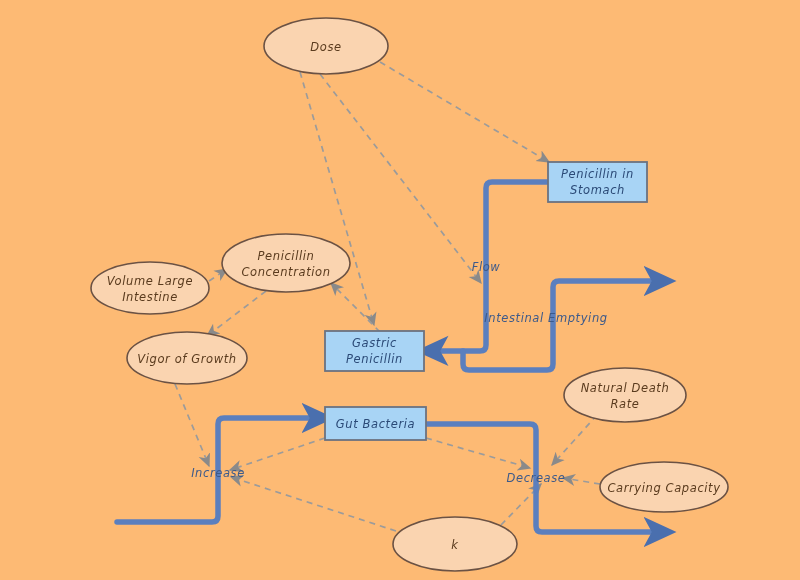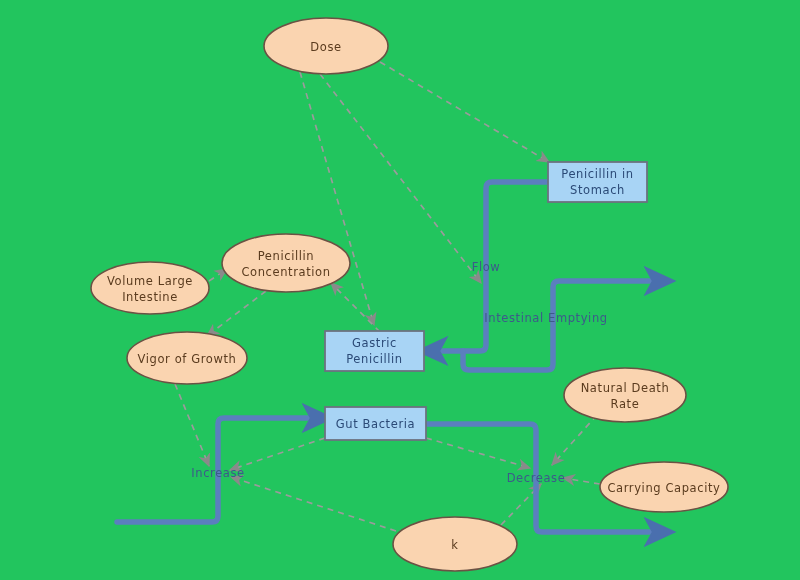--- a/index.html
+++ b/index.html
@@ -7,22 +7,23 @@
     padding: 0;
     background: #ffffff;
   }
   body {
     font-family: "DejaVu Sans", sans-serif;
   }
   #canvas {
     position: relative;
     width: 800px;
     height: 580px;
-    background: #22c55e;
+    background: #fdba74;
     overflow: hidden;
+    font-style: italic;
   }
   #diagram-svg {
     position: absolute;
     top: 0;
     left: 0;
     width: 800px;
     height: 580px;
   }
   .node-label {
     font-family: "DejaVu Sans", sans-serif;

